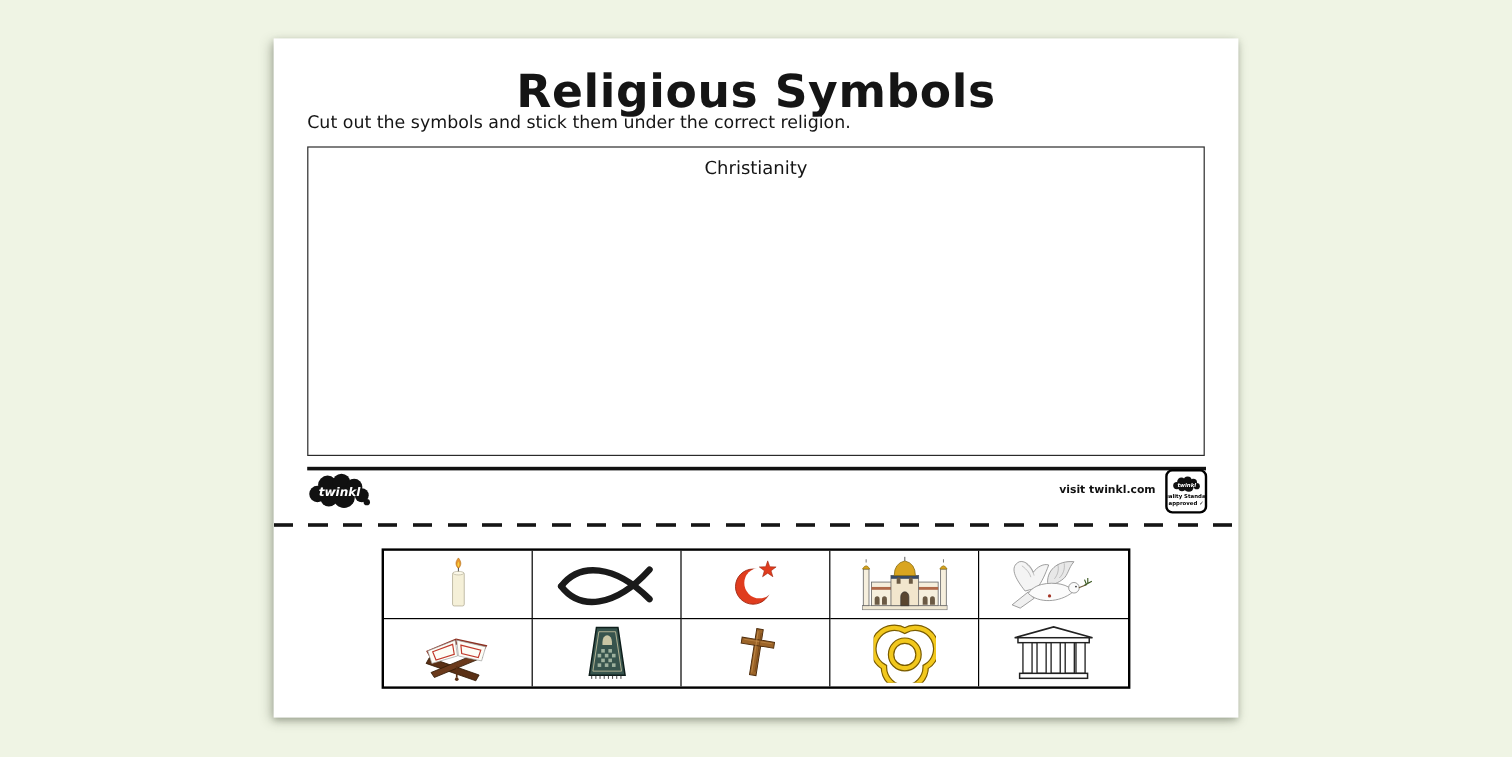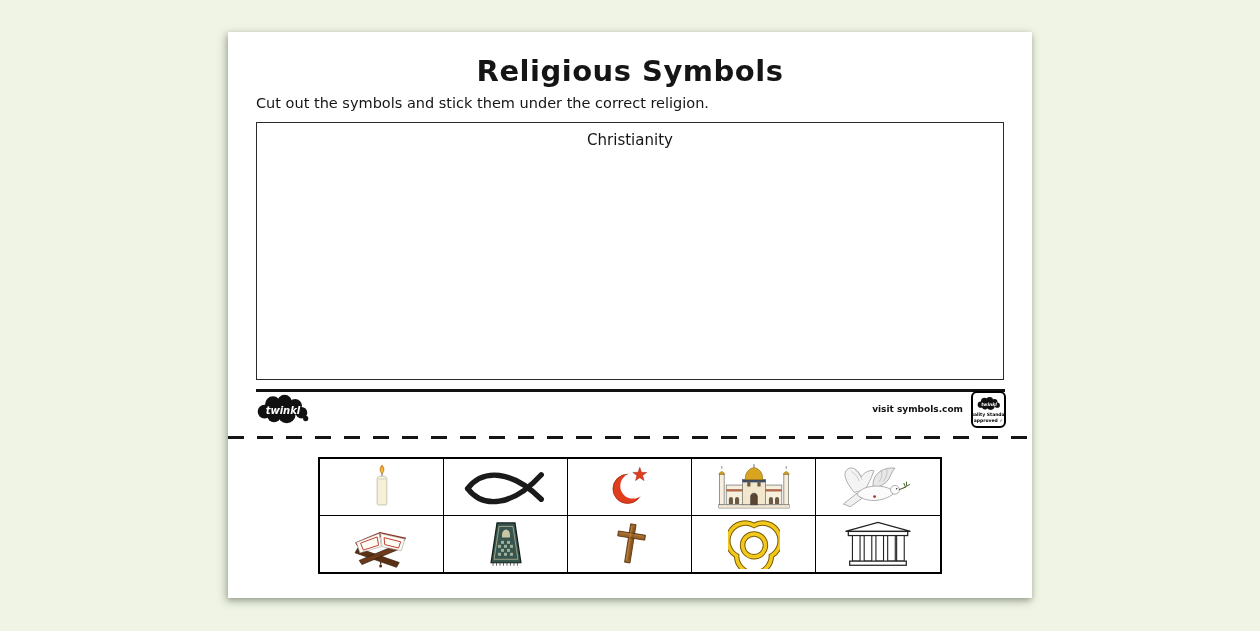--- a/index.html
+++ b/index.html
@@ -7,21 +7,21 @@
   body { background:#eff4e4; font-family:"DejaVu Sans","Liberation Sans",sans-serif; position:relative; }
 
   .paper {
     position:absolute; left:228px; top:32px; width:804px; height:566px;
     background:#ffffff;
     box-shadow:-2px 3px 9px rgba(60,70,50,.35), 0 2px 5px rgba(60,70,50,.25);
   }
 
   .title {
     position:absolute; top:22px; left:0; width:100%;
-    text-align:center; font-size:29px; font-weight:bold; color:#151515;
+    text-align:center; font-size:38px; font-weight:bold; color:#151515;
     letter-spacing:.5px;
   }
   .instruction {
     position:absolute; top:63px; left:28px; width:740px;
     font-size:14.5px; color:#151515;
   }
 
   .boxes { position:absolute; top:90px; left:28px; width:748px; height:258px; display:flex; gap:29px; }
   .sort-box { flex:1; border:1.6px solid #2b2b2b; background:#fff; }
   .sort-box .box-label { margin-top:8px; text-align:center; font-size:15px; color:#151515; }
@@ -83,21 +83,21 @@
         <circle cx="78" cy="23" r="13"></circle>
       <circle cx="90" cy="36" r="11"></circle>
         <circle cx="62" cy="39" r="17"></circle>
       <circle cx="38" cy="41" r="13"></circle>
         <circle cx="98" cy="47" r="5"></circle>
     </g>
     <text x="55" y="38" text-anchor="middle" fill="#fff" font-size="19" font-weight="bold" font-style="italic">twinkl</text>
   </svg>
 
   <div class="footer-right">
-    <span class="visit-text">visit symbols.com</span>
+    <span class="visit-text">visit twinkl.com</span>
     <div class="badge">
       <svg width="26" height="15" viewBox="0 0 110 58">
         <g fill="#111">
           <circle cx="20" cy="34" r="13"></circle>
             <circle cx="36" cy="20" r="15"></circle>
           <circle cx="58" cy="16" r="14"></circle>
             <circle cx="78" cy="23" r="13"></circle>
           <circle cx="90" cy="36" r="11"></circle>
             <circle cx="62" cy="39" r="17"></circle>
           <circle cx="38" cy="41" r="13"></circle>

